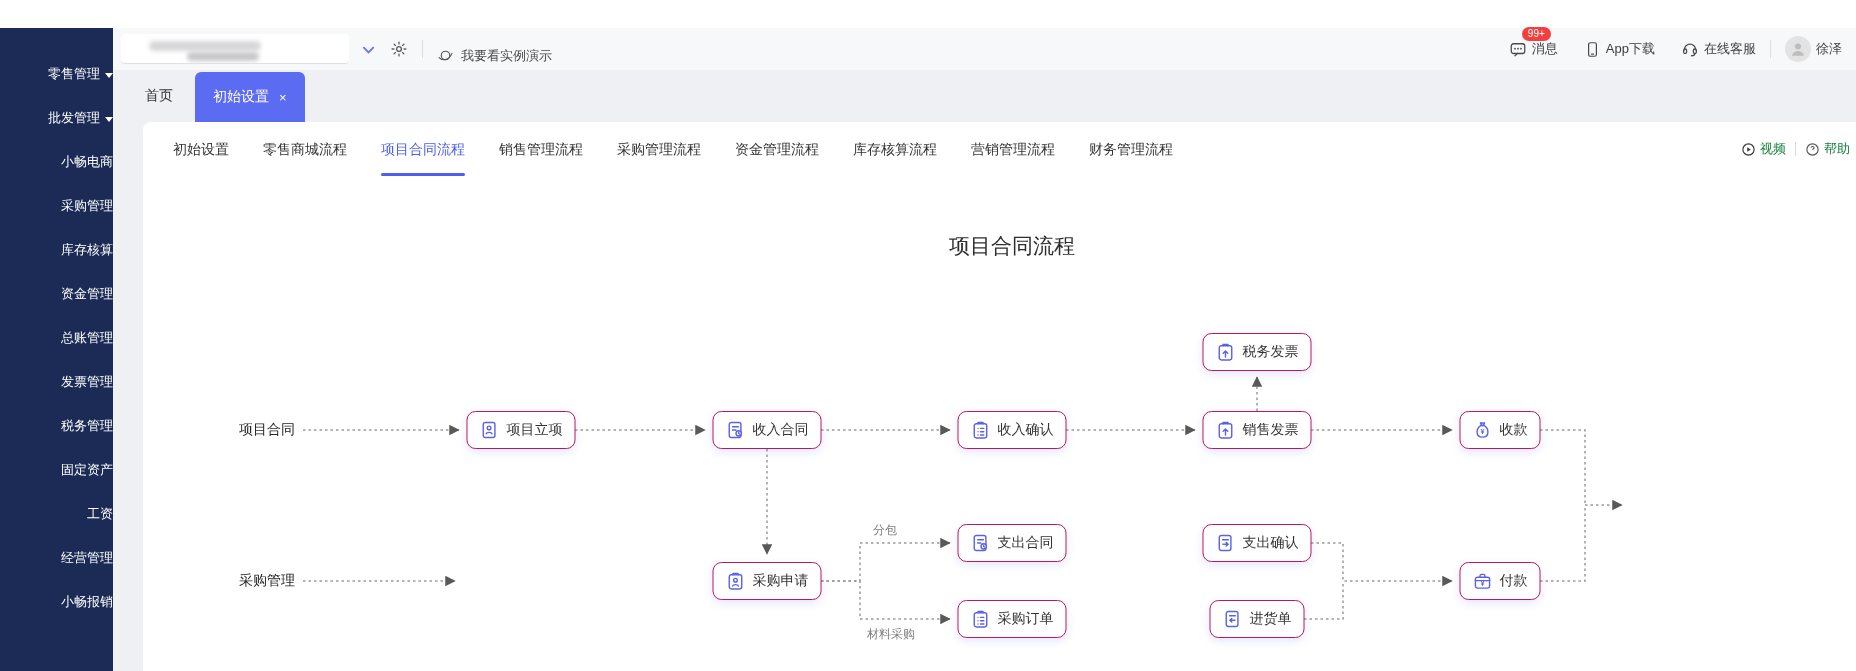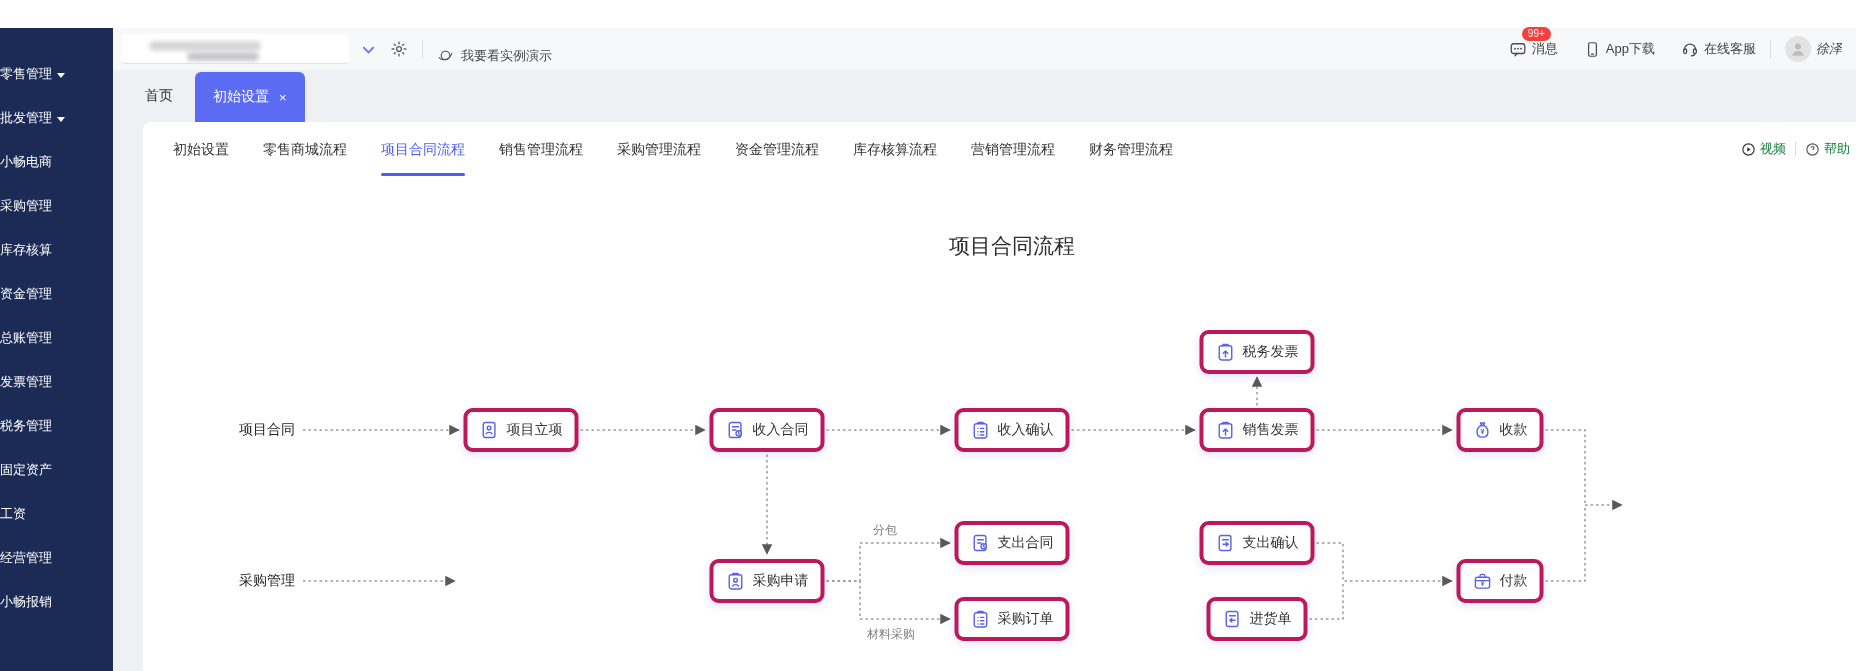--- a/index.html
+++ b/index.html
@@ -8,21 +8,21 @@
   .top-strip { height:28px; background:#ffffff; }
   .app { display:flex; height:643px; }
 
   
   .sidebar { width:113px; flex-shrink:0; background:#1b2b55; color:#fff; }
   .logo-block { padding:5px 6px 2px 8px; }
   .logo-row { display:flex; align-items:center; gap:4px; }
   .brand { font-size:11px; white-space:nowrap; letter-spacing:0; }
   .edition { font-size:11px; margin:3px 0 0 2px; }
   .menu { margin-top:24px; }
-  .side-item { height:44px; display:flex; align-items:center; justify-content:flex-start;
+  .side-item { height:44px; display:flex; align-items:center; justify-content:flex-end;
     gap:5px; font-size:13px; cursor:pointer; }
   .caret { width:0; height:0; border-left:4px solid transparent; border-right:4px solid transparent;
     border-top:5px solid #fff; margin-top:2px; }
 
   
   .main { flex:1; min-width:0; display:flex; flex-direction:column; background:#eef0f3; }
 
   .topbar { height:42px; background:#f7f8fa; display:flex; align-items:center; padding:0 14px 0 8px; }
   .search-pill { width:228px; height:30px; background:#fff; border-radius:4px;
     border-bottom:1px solid #e0e1e6; position:relative; overflow:hidden; }
@@ -32,21 +32,21 @@
   .chev { margin-left:12px; }
   .gear { margin-left:14px; }
   .vdiv { width:1px; height:18px; background:#dcdee2; margin:0 14px; }
   .demo { display:flex; align-items:center; gap:7px; font-size:13px; color:#474747; cursor:pointer;margin-top:13px; }
   .topbar-right { margin-left:auto; display:flex; align-items:center; font-size:13px; color:#3d3d3d; }
   .tb-item { display:flex; align-items:center; gap:5px; position:relative; margin-left:26px; cursor:pointer; }
   .badge { position:absolute; top:-13px; left:13px; background:#f53f3f; color:#fff; font-size:10px;
     line-height:14px; padding:0 6px; border-radius:8px; white-space:nowrap; }
   .avatar { width:26px; height:26px; border-radius:50%; background:#e3e3e3; display:flex;
     align-items:center; justify-content:center; overflow:hidden; }
-  .user-name { max-width:44px; overflow:hidden; white-space:nowrap;font-style:italic; }
+  .user-name { max-width:44px; overflow:hidden; white-space:nowrap; }
 
   .tabstrip { height:52px; display:flex; align-items:stretch; padding-left:10px; }
   .wtab { font-size:14px; color:#333; padding:0 22px; display:flex; align-items:center; cursor:pointer; }
   .wtab.active { background:#5c6cf2; color:#fff; border-radius:6px 6px 0 0; gap:10px; padding:0 18px; margin-top:2px; }
   .close-x { font-size:13px; line-height:1; }
 
   
   .card { flex:1; background:#fff; border-radius:8px 0 0 0; margin-left:30px; position:relative; }
   .flowtabs { display:flex; gap:34px; padding-left:30px; padding-right:6px; height:54px;
     align-items:center; position:relative; z-index:2; }
@@ -57,21 +57,21 @@
   .flowtabs-right { margin-left:auto; display:flex; align-items:center; gap:5px; font-size:13px; color:#15803d; }
   .ft-div { width:1px; height:14px; background:#d9d9d9; margin:0 4px; }
   .ft-act { display:flex; align-items:center; gap:4px; cursor:pointer; }
 
   .diagram { position:absolute; inset:0; z-index:1; }
   .connectors { position:absolute; left:0; top:0; }
   .flow-title { position:absolute; transform:translate(-50%,-50%); font-size:21px; color:#2e2e2e; font-weight:500; white-space:nowrap; }
   .row-label { position:absolute; transform:translate(-100%,-50%); font-size:14px; color:#262626; font-weight:500; white-space:nowrap; }
   .branch-label { position:absolute; transform:translate(-50%,-50%); font-size:12px; color:#7d7d7d; white-space:nowrap; }
   .flow-node { position:absolute; transform:translate(-50%,-50%); display:flex; align-items:center;
-    gap:7px; background:#fff; border:4px solid #be185d; border-radius:9px; padding:8px 12px;
+    gap:7px; background:#fff; border:1px solid #be185d; border-radius:9px; padding:8px 12px;
     font-size:14px; color:#333; box-shadow:0 3px 9px rgba(90,98,232,.16); white-space:nowrap; cursor:pointer; }
   .node-icon { width:20px; height:20px; display:flex; flex-shrink:0; }
   .node-icon svg { width:20px; height:20px; }
 </style>
 </head>
 <body>
 
 <div class="top-strip"></div>
 
 <div class="app">

